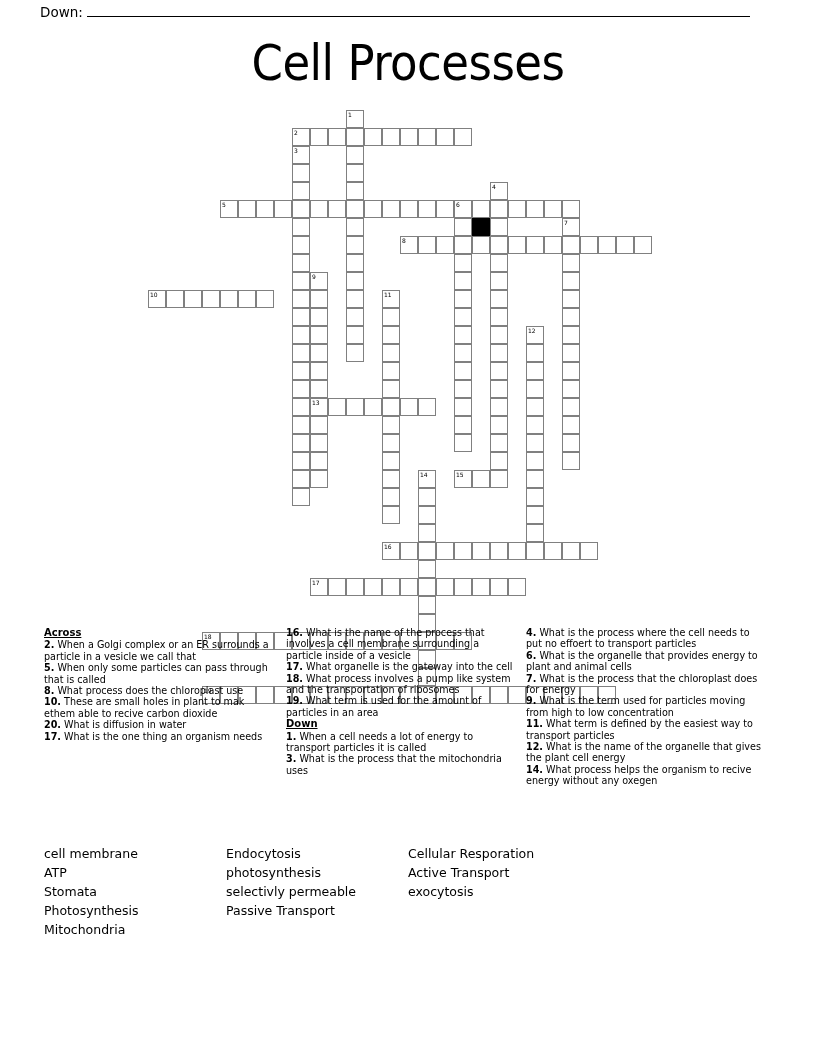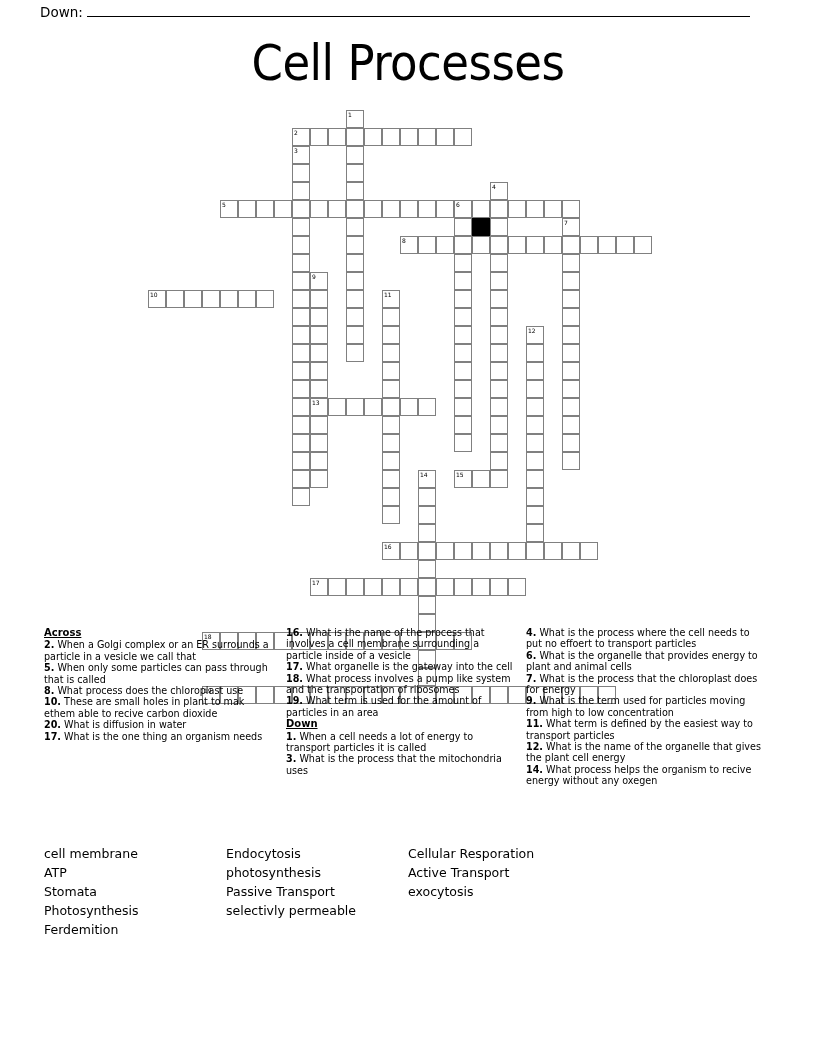--- a/index.html
+++ b/index.html
@@ -430,27 +430,27 @@
     </div>
 </div>
 
 <div id="wordbank">
   <div id="wb-cols">
       <div class="wb-col">
         <span class="wb-word">cell membrane</span>
         <span class="wb-word">ATP</span>
         <span class="wb-word">Stomata</span>
         <span class="wb-word">Photosynthesis</span>
-        <span class="wb-word">Ferdemition</span>
+        <span class="wb-word">Mitochondria</span>
       </div>
       <div class="wb-col">
         <span class="wb-word">Endocytosis</span>
         <span class="wb-word">photosynthesis</span>
+        <span class="wb-word">selectivly permeable</span>
         <span class="wb-word">Passive Transport</span>
-        <span class="wb-word">selectivly permeable</span>
       </div>
       <div class="wb-col">
         <span class="wb-word">Cellular Resporation</span>
         <span class="wb-word">Active Transport</span>
         <span class="wb-word">exocytosis</span>
       </div>
     </div>
 </div>
 
 </body></html>

